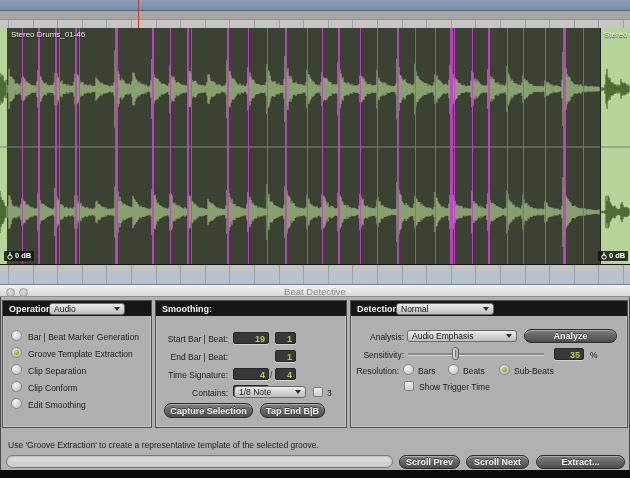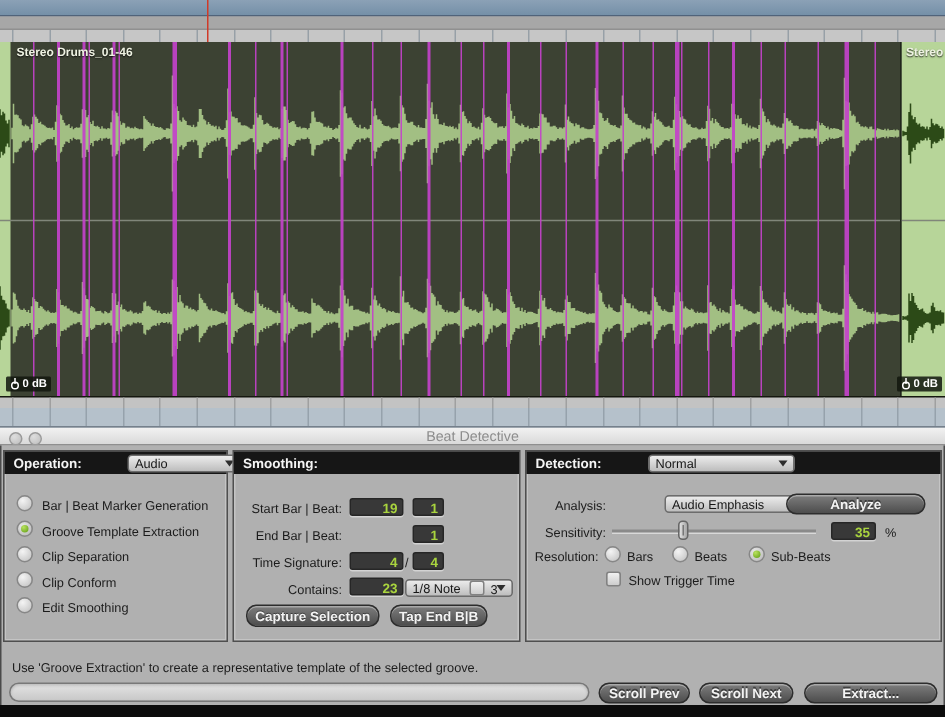--- a/index.html
+++ b/index.html
@@ -9,35 +9,35 @@
   
   #tl-blue{left:0;top:0;width:630px;height:10px;background:linear-gradient(#8ba1b6,#7590a8);border-bottom:1px solid #50637a;}
   #ruler-a{left:0;top:11px;width:630px;height:8px;background:#a7a7a7;border-bottom:1px solid #909090;}
   #ruler-b{left:0;top:20px;width:630px;height:8px;background:#c6c6c6;border-bottom:1px solid #3a3a3a;}
   #ruler-c{left:0;top:264px;width:630px;height:7px;background:#c3c3c3;border-top:1px solid #15170f;border-bottom:1px solid #9a9a9a;}
   #ruler-d{left:0;top:272px;width:630px;height:12px;background:#b5c1cb;border-bottom:1px solid #7f8b97;}
   .tick{position:absolute;top:0;width:1px;height:100%;background:#99a2ab;}
   #playhead{left:138px;top:0;width:1px;height:28px;background:#d03a28;}
   
   #track{left:0;top:28px;width:630px;height:236px;background:#3c4233;}
-  .clipname{position:absolute;font-size:8px;font-weight:bold;color:#eef2e2;text-shadow:0 1px 1px rgba(0,0,0,.8);white-space:nowrap;}
+  .clipname{position:absolute;font-size:8px;font-weight:normal;color:#eef2e2;text-shadow:0 1px 1px rgba(0,0,0,.8);white-space:nowrap;}
   .gain-badge{position:absolute;display:inline-flex;align-items:center;gap:2px;background:rgba(18,22,14,.85);
               color:#fff;font-size:7.5px;font-weight:bold;padding:1px 3px;border-radius:1px;line-height:8px;}
   
   #titlebar{left:0;top:284px;width:630px;height:13px;background:linear-gradient(#f2f2f2,#d9d9d9);
             border-top:1px solid #75808c;border-bottom:1px solid #8f8f8f;box-sizing:border-box;}
   .wbtn{position:absolute;top:2.5px;width:7px;height:7px;border-radius:50%;background:radial-gradient(circle at 35% 30%,#dedede,#bdbdbd);border:1px solid #9a9a9a;}
   #wtitle{position:absolute;left:0;top:1px;width:630px;text-align:center;font-size:9.5px;color:#8d8d8d;}
   #dlgbody{left:0;top:297px;width:630px;height:173px;background:#b1b1b1;border-left:1px solid #4a4a4a;border-right:1px solid #4a4a4a;box-sizing:border-box;}
   #blackbar{left:0;top:470px;width:630px;height:8px;background:#0b0b0b;}
   .panel{position:absolute;background:#b0b0b0;border:1px solid #4f4f4f;box-sizing:border-box;box-shadow:inset 0 0 0 1px rgba(255,255,255,.25);}
   .phead{position:absolute;left:0;top:0;right:0;height:15px;background:#161616;display:flex;align-items:center;padding-left:6px;box-sizing:border-box;}
   .phead span{color:#f5f5f5;font-size:9px;font-weight:bold;}
   .dd{position:absolute;height:12px;border:1px solid #6c6c6c;border-radius:3px;background:linear-gradient(#ececec,#bdbdbd);
-      display:flex;align-items:center;padding:0 4px;box-sizing:border-box;font-size:8.5px;color:#161616;margin-left:36px;}
+      display:flex;align-items:center;padding:0 4px;box-sizing:border-box;font-size:8.5px;color:#161616;}
   .tri{width:0;height:0;border-left:3px solid transparent;border-right:3px solid transparent;border-top:4px solid #2e2e2e;margin-left:auto;}
   .lbl{position:absolute;font-size:8.5px;color:#1b1b1b;white-space:nowrap;}
   .r{text-align:right;}
   .rad{position:absolute;width:11px;height:11px;border-radius:50%;background:radial-gradient(circle at 35% 30%,#f4f4f4,#bfbfbf);
        border:1px solid #878787;box-sizing:border-box;}
   .rad.sel{background:radial-gradient(circle at 35% 30%,#e8e8e8,#b5b5b5);}
   .rad.sel::after{content:"";position:absolute;left:2px;top:2px;right:2px;bottom:2px;border-radius:50%;
        background:radial-gradient(circle at 35% 30%,#b9e25e,#5d9a14);}
   .cb{position:absolute;width:10px;height:10px;border-radius:2px;background:linear-gradient(#f1f1f1,#cdcdcd);border:1px solid #828282;box-sizing:border-box;}
   .fld{position:absolute;height:12px;background:#383838;border:1px solid #262626;border-radius:2px;box-sizing:border-box;

